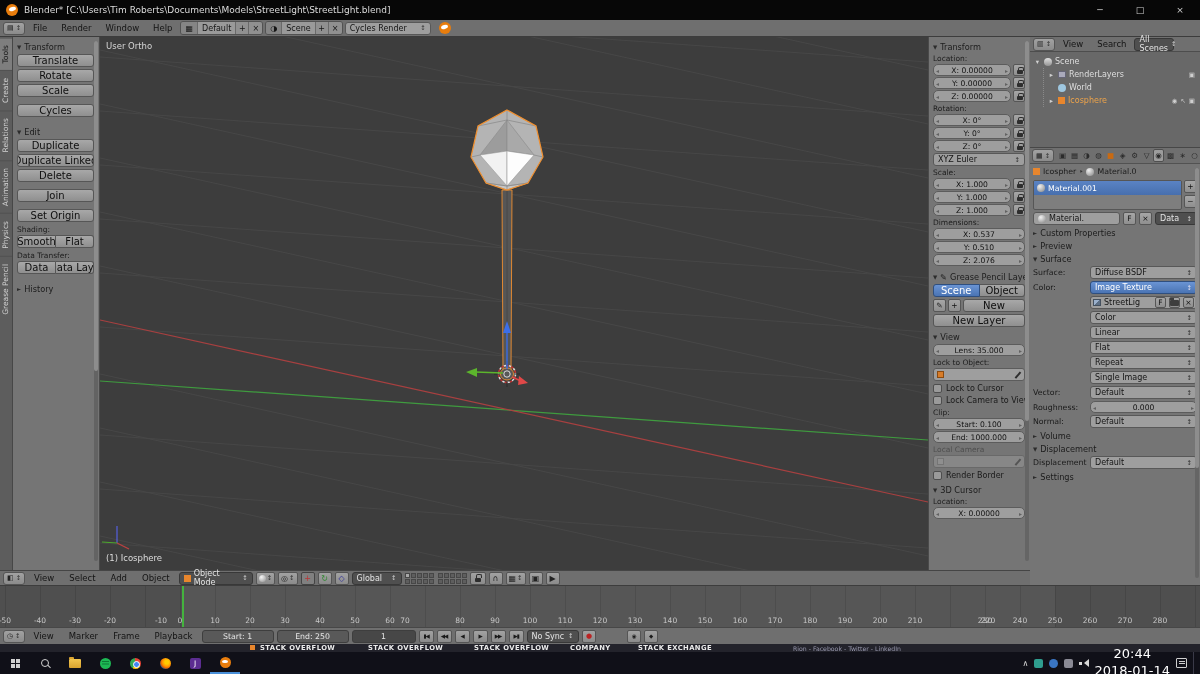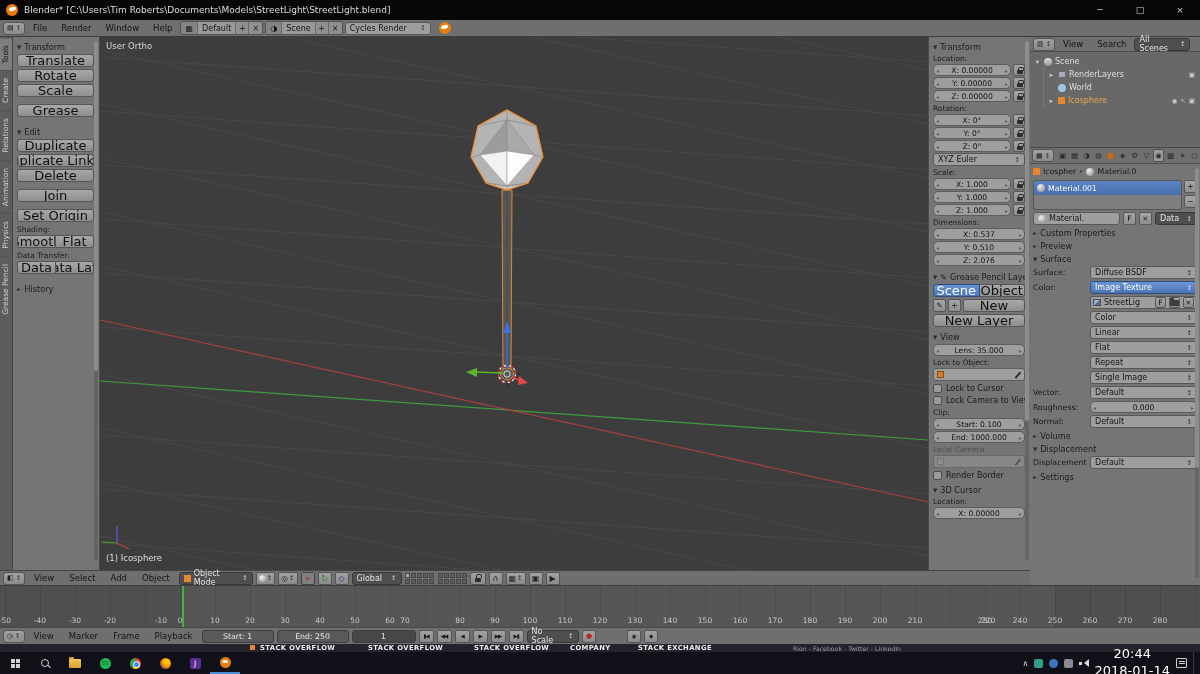--- a/index.html
+++ b/index.html
@@ -35,21 +35,21 @@
 .dd.blue{background:linear-gradient(#6a94d4,#4a74b4);color:#fff;border-color:#2f4f7f;}
 .stats{font-size:8.2px;color:#1b1b1b;margin-left:8px;}
 
 
 .tabstrip{position:absolute;left:0;top:37px;width:13px;height:533px;background:#5d5d5d;border-right:1px solid #474747;display:flex;flex-direction:column;}
 .vtab{writing-mode:vertical-rl;transform:rotate(180deg);font-size:7.5px;color:#d2d2d2;padding:7px 1px;text-align:center;border-bottom:1px solid #515151;}
 .vtab.active{background:#7e7e7e;color:#101010;}
 .toolshelf{position:absolute;left:13px;top:37px;width:87px;height:533px;background:#757575;border-right:1px solid #4a4a4a;padding:2px 5px 0 4px;overflow:hidden;}
 .phdr{font-size:8.2px;color:#1c1c1c;margin:3px 0 2px;display:flex;gap:3px;align-items:center;white-space:nowrap;}
 .tri{font-size:5.5px;color:#2c2c2c;}
-.shelf-btn{height:13px;background:linear-gradient(#a8a8a8,#8f8f8f);border:1px solid #565656;border-radius:3px;display:flex;align-items:center;justify-content:center;font-size:13px;color:#0f0f0f;margin-bottom:2px;white-space:nowrap;overflow:hidden;}
+.shelf-btn{height:13px;background:linear-gradient(#a8a8a8,#8f8f8f);border:1px solid #565656;border-radius:3px;display:flex;align-items:center;justify-content:center;font-size:10px;color:#0f0f0f;margin-bottom:2px;white-space:nowrap;overflow:hidden;}
 .gap6{height:5px;}
 .btn-pair{display:flex;margin-bottom:2px;}
 .btn-pair .shelf-btn{flex:1;margin:0;border-radius:0;border-left-width:0;}
 .btn-pair .shelf-btn:first-child{border-radius:3px 0 0 3px;border-left-width:1px;}
 .btn-pair .shelf-btn:last-child{border-radius:0 3px 3px 0;}
 .shelf-label{font-size:7.5px;color:#1c1c1c;margin:3px 0 1px;}
 .shelf-scroll{position:absolute;right:1px;top:4px;width:4px;height:520px;background:#636363;border-radius:2px;}
 .shelf-scroll .thumb{width:4px;height:330px;background:#8d8d8d;border-radius:2px;}
 
 
@@ -221,21 +221,21 @@
 
   <div class="toolshelf">
     <div class="phdr">
         <span class="tri">▼</span>
         <span>Transform</span>
       </div>
     <div class="shelf-btn">Translate</div>
     <div class="shelf-btn">Rotate</div>
     <div class="shelf-btn">Scale</div>
     <div class="gap6"></div>
-    <div class="shelf-btn">Grease</div>
+    <div class="shelf-btn">Cycles</div>
     <div class="gap6"></div>
     <div class="phdr">
         <span class="tri">▼</span>
         <span>Edit</span>
       </div>
     <div class="shelf-btn">Duplicate</div>
     <div class="shelf-btn">Duplicate Linked</div>
     <div class="shelf-btn">Delete</div>
     <div class="gap6"></div>
     <div class="shelf-btn">Join</div>
@@ -465,21 +465,21 @@
   </div>
 
   <div class="outliner">
     <div class="outliner-hdr">
       <div class="editor-btn">
         <span>▥</span>
         <span class="ud">↕</span>
       </div>
       <span class="hmenu">View</span>
       <span class="hmenu">Search</span>
-      <div class="dd dark" style="width:56px">
+      <div class="dd dark" style="width:40px">
         <span>All Scenes</span>
         <span class="ud">↕</span>
       </div>
     </div>
     <div class="otree">
       <div class="orow">
         <span class="otri">▾</span>
         <span class="scene-ic"></span>
         <span>Scene</span>
       </div>
@@ -807,21 +807,21 @@
     <div class="tlfield" style="width:72px">Start: 1</div>
     <div class="tlfield" style="width:72px">End: 250</div>
     <div class="tlfield" style="width:64px;background:#474747">1</div>
     <div class="tbtn">▮◀</div>
     <div class="tbtn">◀◀</div>
     <div class="tbtn">◀</div>
     <div class="tbtn">▶</div>
     <div class="tbtn">▶▶</div>
     <div class="tbtn">▶▮</div>
     <div class="dd dark" style="width:52px">
-      <span>No Scale</span>
+      <span>No Sync</span>
       <span class="ud">↕</span>
     </div>
     <div class="tbtn" style="width:14px">
         <span class="rec">●</span>
       </div>
     <div class="tbtn" style="width:14px;margin-left:28px">◉</div>
     <div class="tbtn" style="width:14px">◆</div>
   </div>
 
   <div class="bg-strip">

